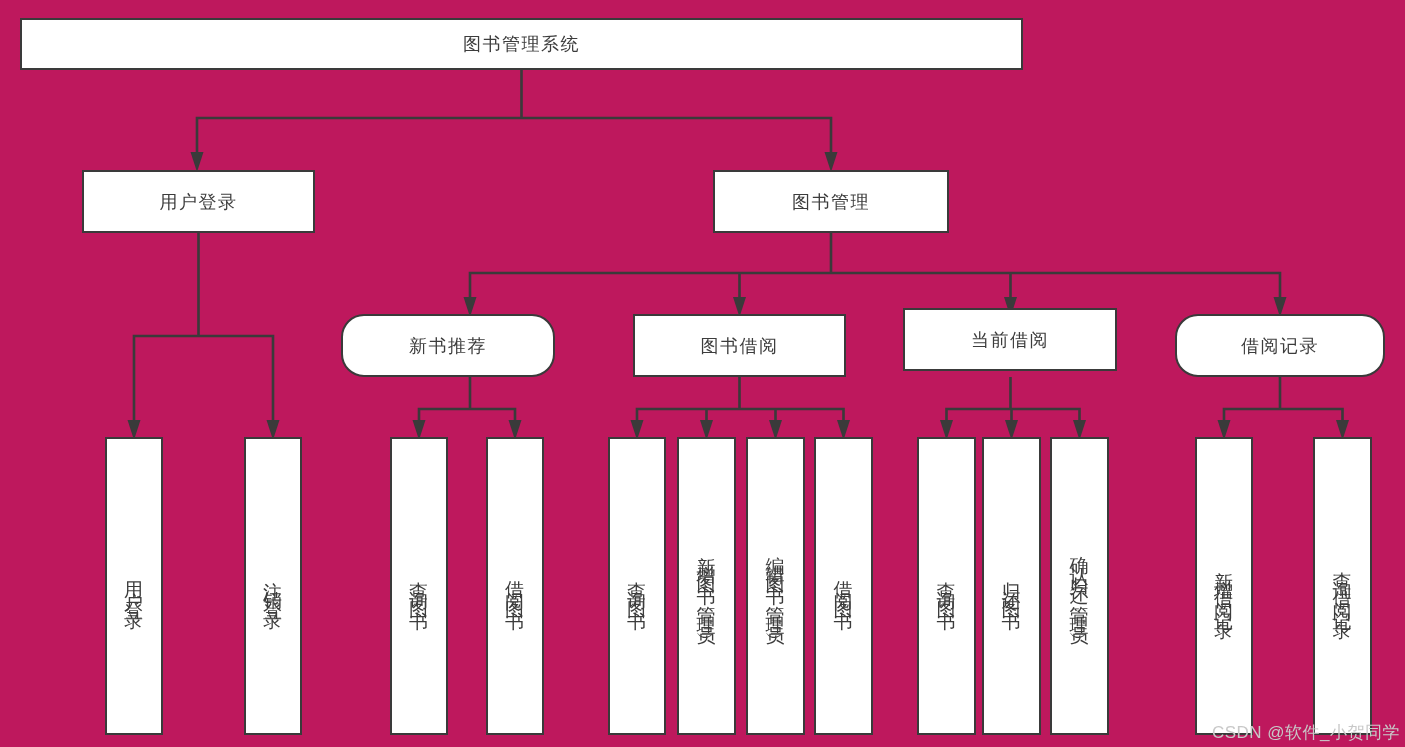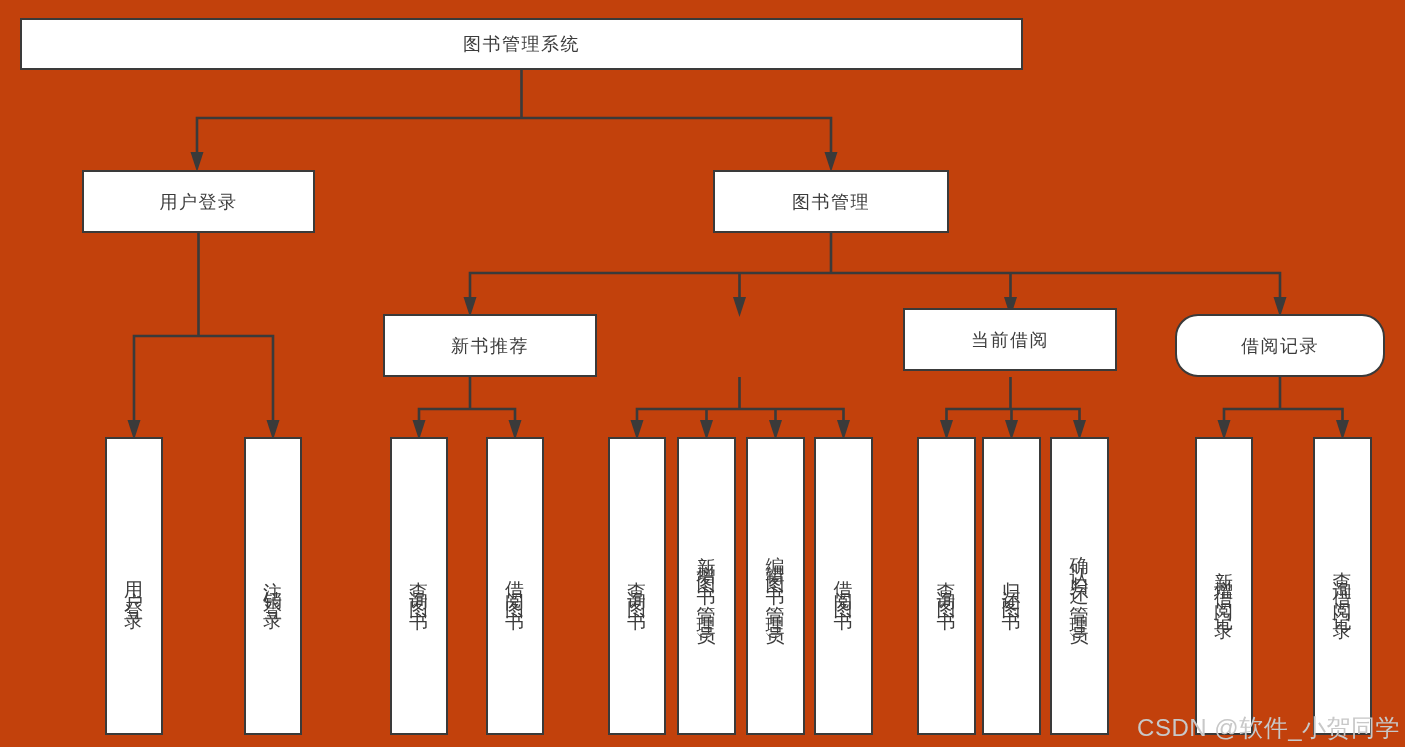--- a/index.html
+++ b/index.html
@@ -5,21 +5,21 @@
   html, body {
     margin: 0;
     padding: 0;
     background: #ffffff;
     font-family: "Liberation Sans", "DejaVu Sans", sans-serif;
   }
   #stage {
     position: relative;
     width: 1405px;
     height: 747px;
-    background: #c2410c;
+    background: #be185d;
     overflow: hidden;
   }
   #connectors {
     position: absolute;
     left: 0; top: 0;
     width: 1405px; height: 747px;
   }
   .node {
     position: absolute;
     box-sizing: border-box;
@@ -40,21 +40,21 @@
     writing-mode: vertical-rl;
     text-orientation: mixed;
     font-size: 19px;
     letter-spacing: 10px;
     line-height: 1;
   }
   .watermark {
     position: absolute;
     right: 5px;
     bottom: 3px;
-    font-size: 24px;
+    font-size: 17px;
     letter-spacing: 0.5px;
     color: #c8c8c8;
     z-index: 5;
     white-space: nowrap;
   }
 </style>
 </head>
 <body>
 
 <div id="stage">
@@ -97,21 +97,22 @@
       <polygon points="1217.5,420 1230.5,420 1224,440"></polygon>
       <polygon points="1336,420 1349,420 1342.5,440"></polygon>
     </g>
   </svg>
 
   <div class="node node-h" style="left:20px; top:18px; width:1003px; height:52px;">图书管理系统</div>
 
   <div class="node node-h" style="left:82px; top:170px; width:233px; height:63px;">用户登录</div>
   <div class="node node-h" style="left:713px; top:170px; width:236px; height:63px;">图书管理</div>
 
-  <div class="node node-h" style="left:383px; top:314px; width:214px; height:63px;">新书推荐</div>
+  <div class="node node-h" style="left:341px; top:314px; width:214px; height:63px;border-radius:23px;">新书推荐</div>
+  <div class="node node-h" style="left:633px; top:314px; width:213px; height:63px;">图书借阅</div>
   <div class="node node-h" style="left:903px; top:308px; width:214px; height:63px;">当前借阅</div>
   <div class="node node-h" style="left:1175px; top:314px; width:210px; height:63px;border-radius:23px;">借阅记录</div>
 
   <div class="node node-v" style="left:105px; top:437px; width:58px; height:298px;">用户登录</div>
   <div class="node node-v" style="left:244px; top:437px; width:58px; height:298px;">注销登录</div>
 
   <div class="node node-v" style="left:390px; top:437px; width:58px; height:298px;">查询图书</div>
   <div class="node node-v" style="left:486px; top:437px; width:58px; height:298px;">借阅图书</div>
 
   <div class="node node-v" style="left:608px; top:437px; width:58px; height:298px;">查询图书</div>

